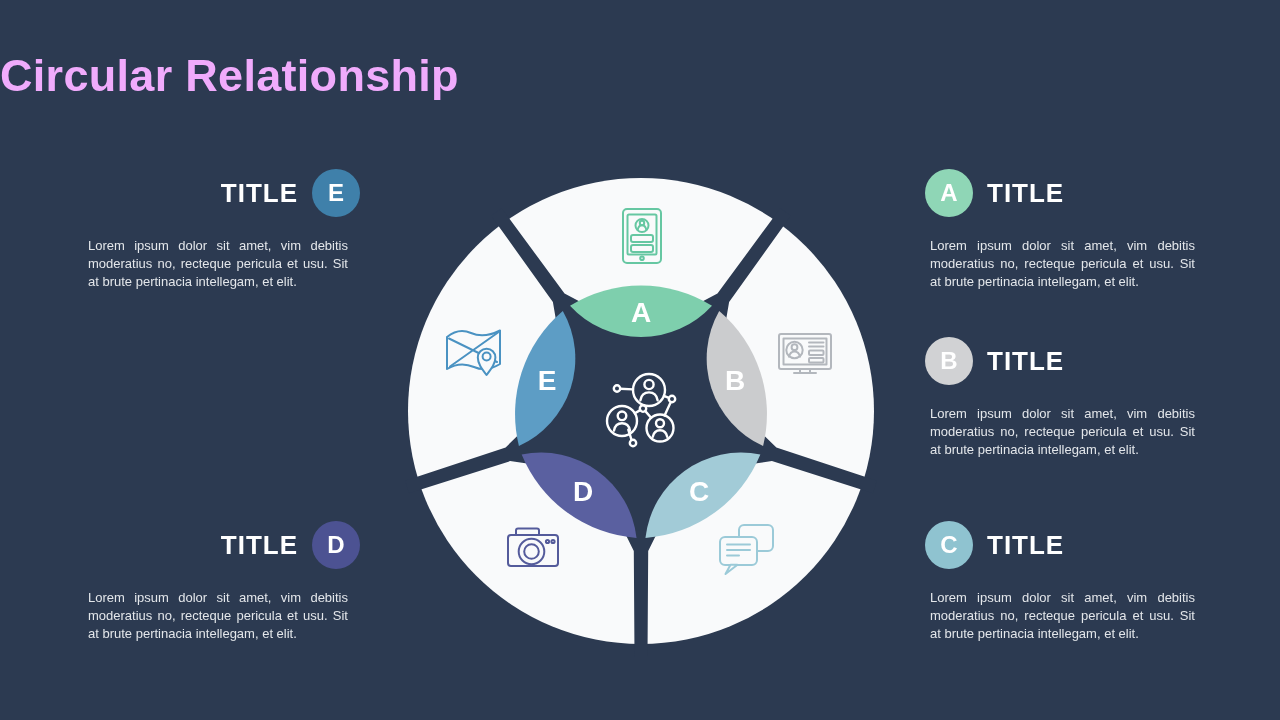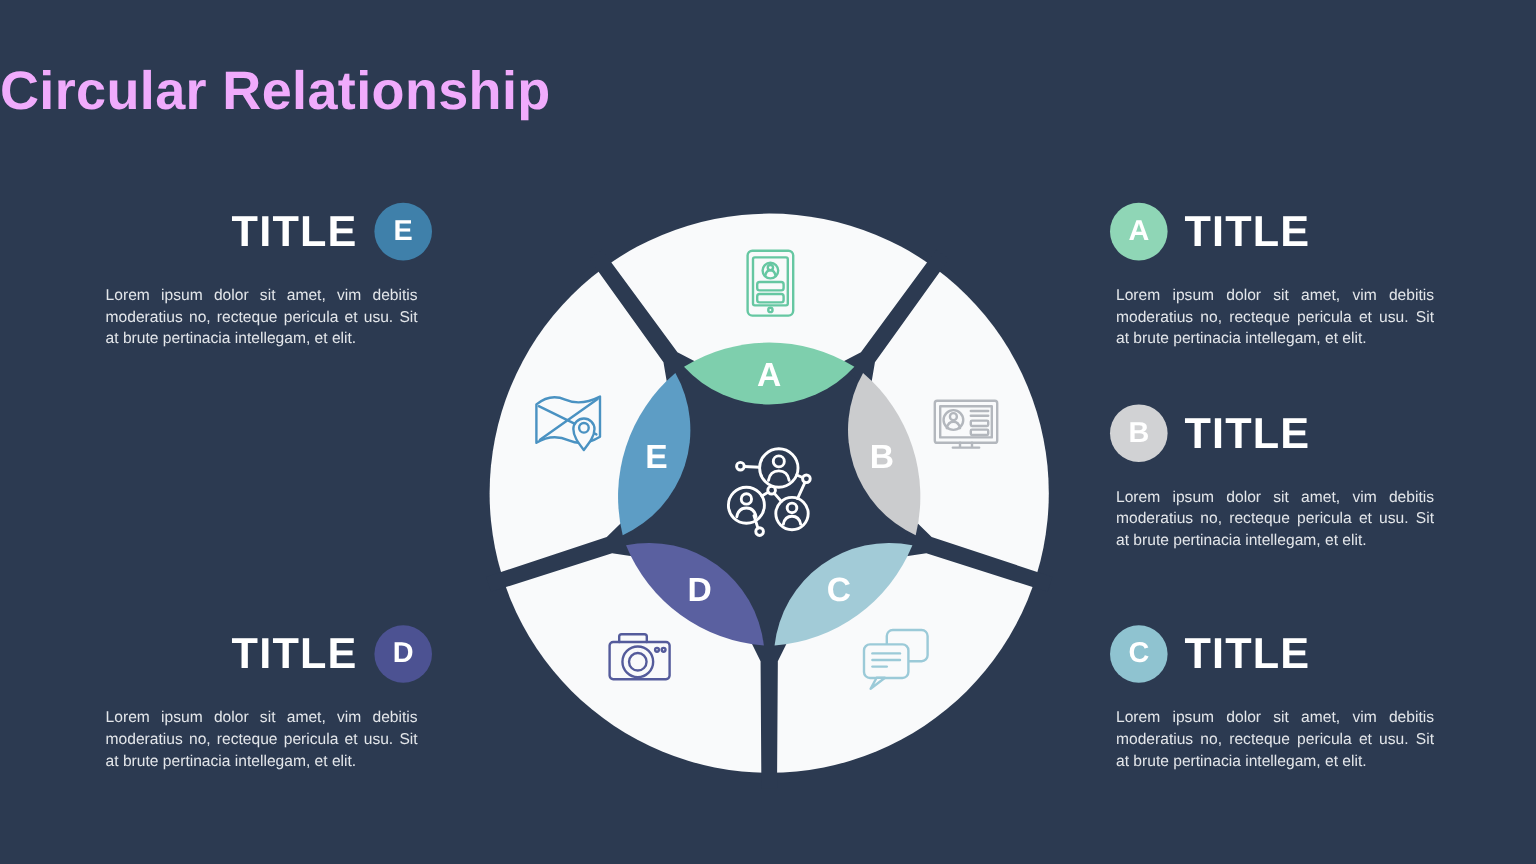--- a/index.html
+++ b/index.html
@@ -20,21 +20,21 @@
     font-size:28px;font-weight:700;fill:#ffffff;text-anchor:middle;
   }
   .tb{position:absolute;width:272px}
   .tb-head{display:flex;align-items:center;gap:14px;height:48px}
   .tb-left .tb-head{justify-content:flex-end}
   .badge{
     width:48px;height:48px;border-radius:50%;flex:0 0 48px;
     display:flex;align-items:center;justify-content:center;
     color:#fff;font-size:24px;font-weight:600;
   }
-  .tb-title{color:#ffffff;font-size:36px;font-weight:600;letter-spacing:1px}
+  .tb-title{color:#ffffff;font-size:26px;font-weight:600;letter-spacing:1px}
   .tb-body{
     margin:20px 0 0;color:#e3e6ea;font-size:13px;line-height:18px;
     text-align:justify;
   }
   .tb-left{left:88px}
   .tb-left .tb-body{margin-right:12px}
   .tb-right{left:925px}
   .tb-right .tb-body{margin-left:5px;margin-right:2px}
 </style>
 </head>

